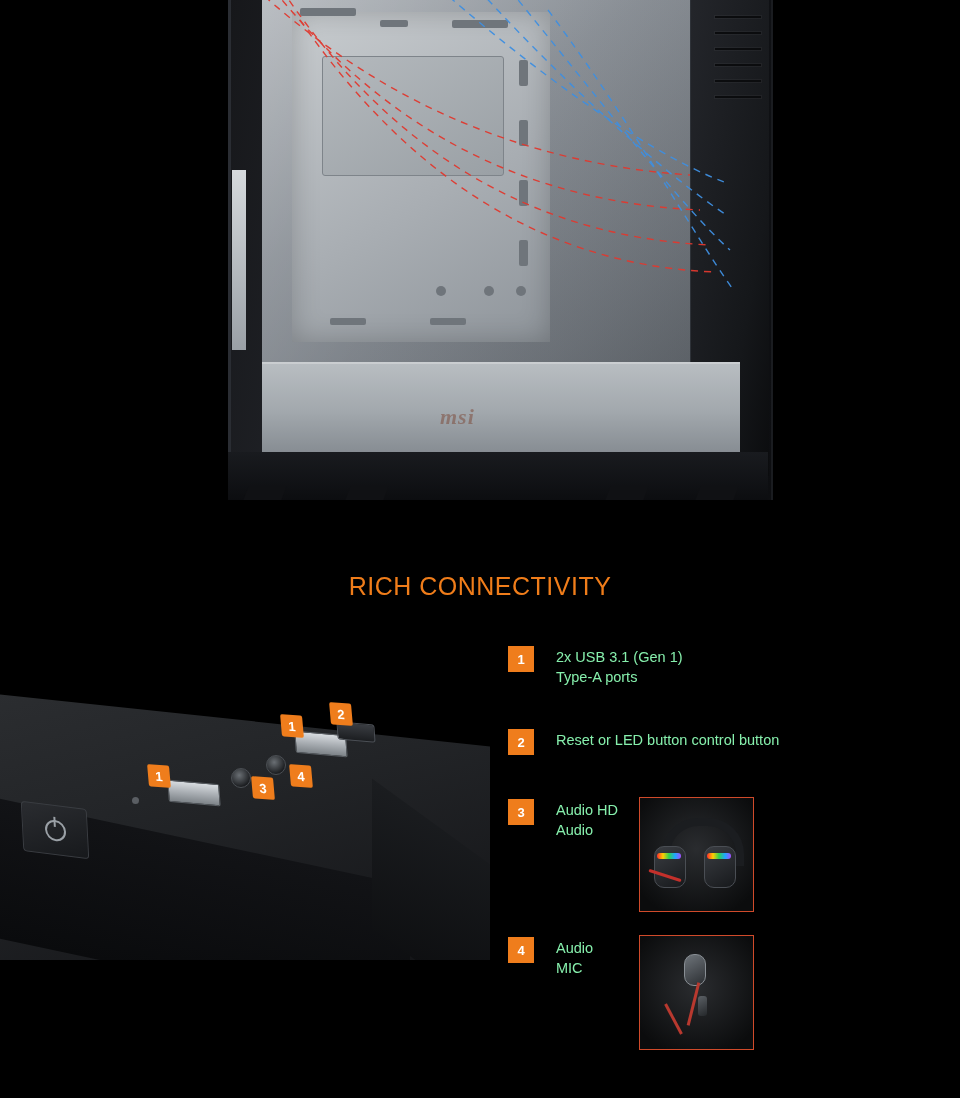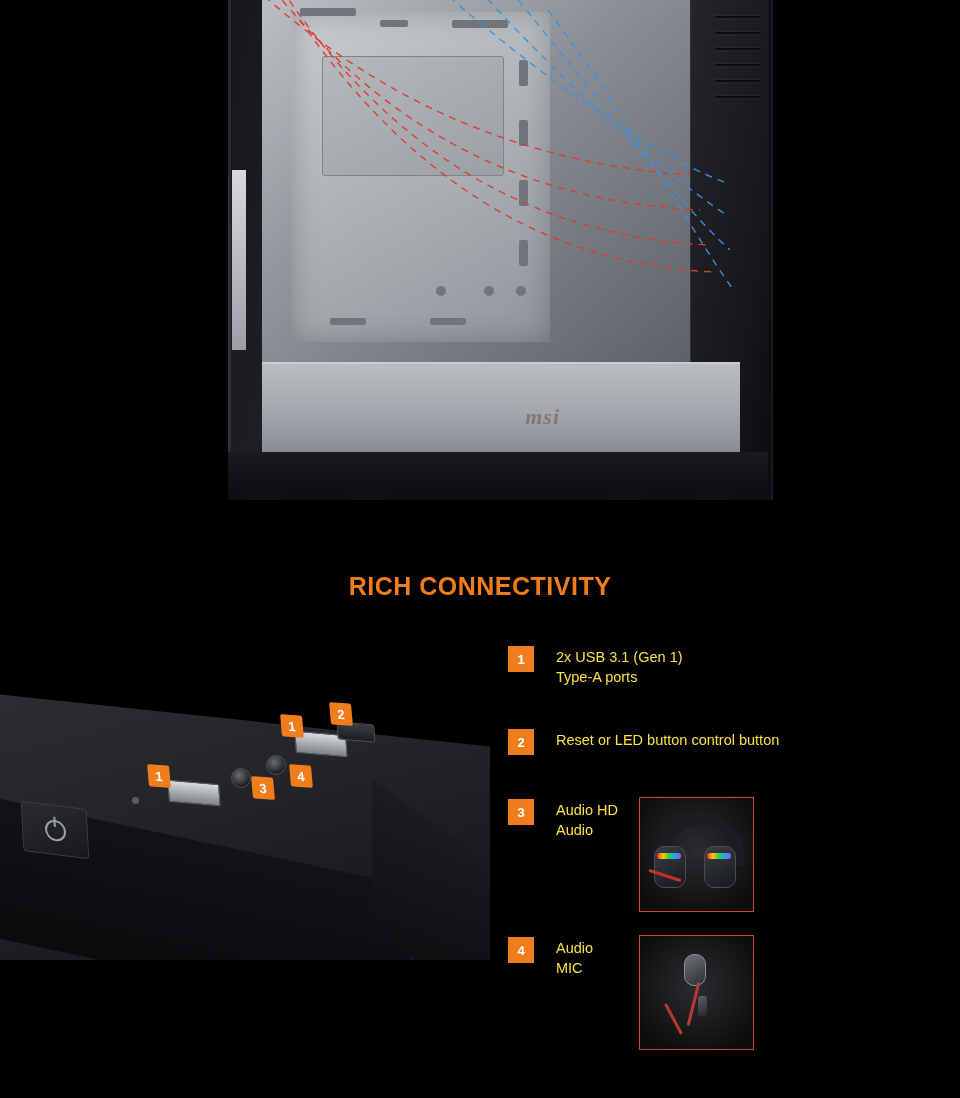--- a/index.html
+++ b/index.html
@@ -64,21 +64,21 @@
     border-radius:2px;
   }
   .psu-shroud {
     position:absolute; left: 262px; top: 362px;
     width: 478px; height: 90px;
     background: linear-gradient(180deg,#b9bec2 0%, #a2a8ad 55%, #878d93 100%);
     box-shadow: inset 0 2px 0 rgba(255,255,255,0.25);
   }
   .msi-logo {
     position:absolute; left: 440px; top: 404px;
-    width: 120px; text-align:right;
+    width: 120px; text-align:left;
     font-family: "Liberation Serif", serif;
     font-style: italic;
     font-weight: bold;
     font-size: 22px;
     letter-spacing: 1px;
     color: rgba(120,60,40,0.45);
   }
   .chassis-base {
     position:absolute; left: 228px; top: 452px;
     width: 540px; height: 48px;
@@ -107,21 +107,21 @@
     pointer-events:none;
   }
 
   
   .section-title {
     position:absolute;
     left: 0; top: 572px;
     width: 960px;
     text-align:center;
     font-size: 25px;
-    font-weight: bold;
+    font-weight: normal;
     letter-spacing: 0.5px;
     color: #f07d1a;
   }
 
   
   .panel-photo {
     position:absolute;
     left: 0; top: 640px;
     width: 490px; height: 320px;
     overflow: hidden;
@@ -234,21 +234,21 @@
     background:#ef7d1c;
     color:#fff;
     font-size: 13px;
     font-weight: bold;
     display:flex; align-items:center; justify-content:center;
   }
   .legend-text {
     margin-left: 48px;
     font-size: 14.5px;
     line-height: 20px;
-    color: #fde047;
+    color: #86efac;
     max-width: 200px;
     padding-top: 1px;
   }
   .legend-text .l2 { display:block; }
 
   .legend-row.with-img { min-height: 116px; margin-bottom: 14px; }
   .thumb {
     position:absolute;
     left: 131px; top: -2px;
     width: 113px; height: 113px;

